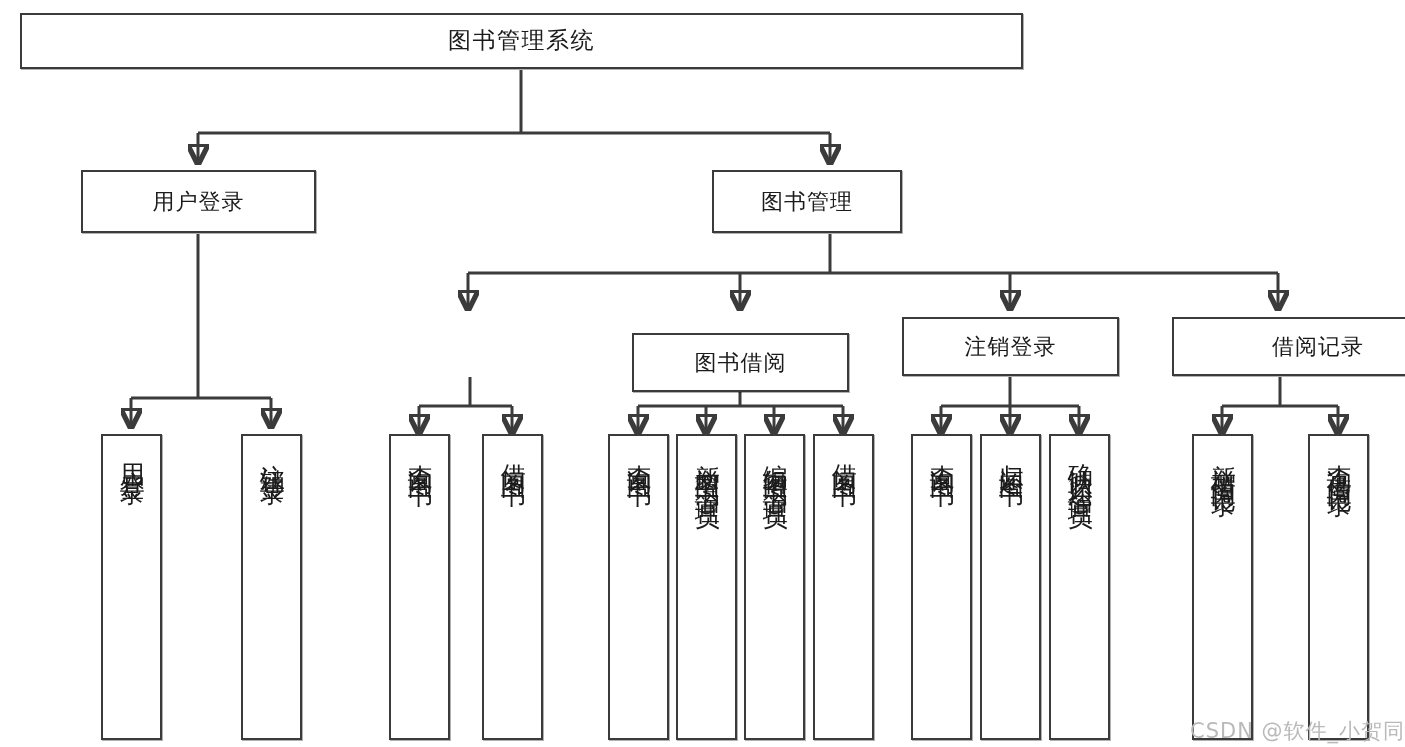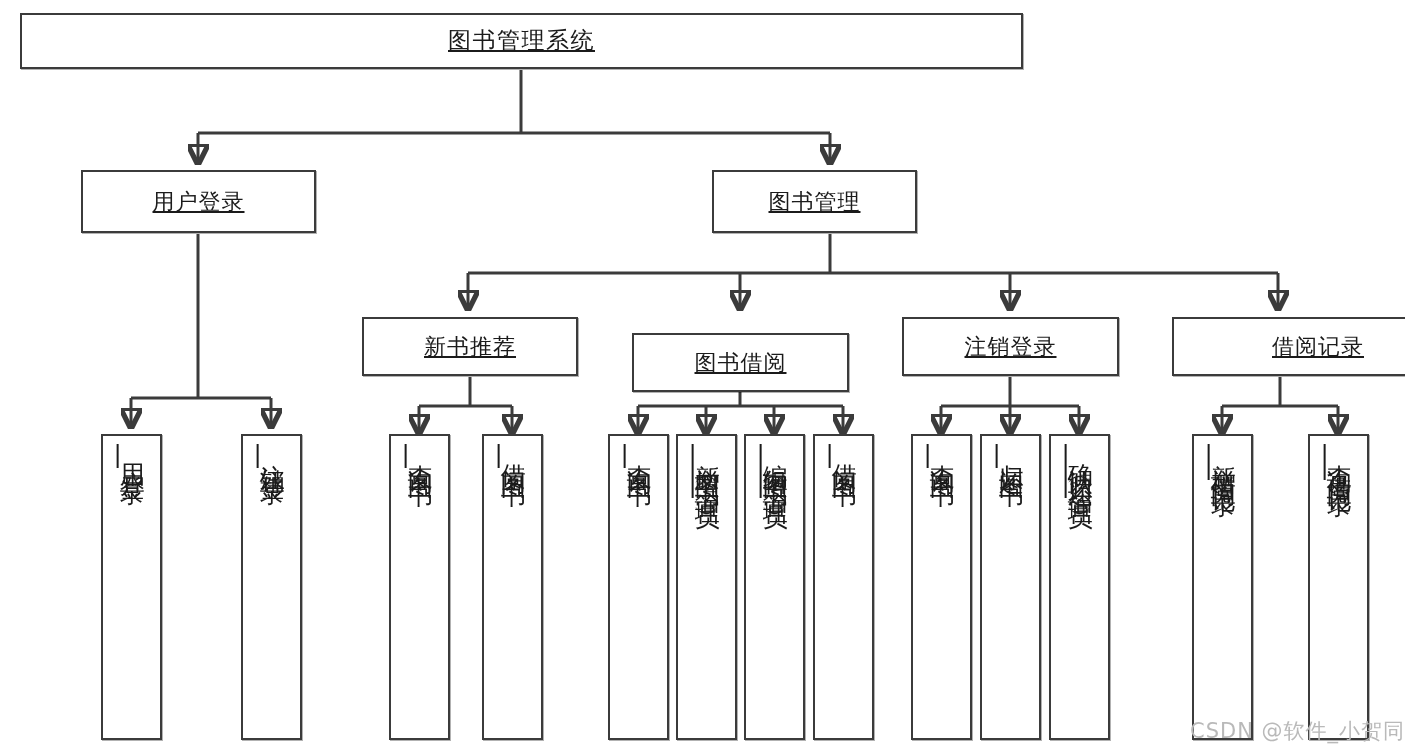--- a/index.html
+++ b/index.html
@@ -16,21 +16,20 @@
     box-sizing:border-box;
     box-shadow:1px 1px 0 rgba(0,0,0,0.30);
     display:flex;align-items:center;justify-content:center;
     color:#1b1b1b;
   }
   .node .lbl{
     display:block;
     text-align:center;
     line-height:1.18;
     white-space:nowrap;
-    text-decoration:underline;
   }
   
   .node.horiz .lbl{font-size:22px;letter-spacing:1px;}
   .node.root .lbl{font-size:23px;letter-spacing:1.5px;}
   
   .node.vert{align-items:flex-start;padding-top:8px;}
   .node.vert .lbl{
     writing-mode:vertical-rl;
     text-orientation:upright;
     font-size:25px;
@@ -105,27 +104,24 @@
     <line x1="1338" y1="406" x2="1338" y2="430" marker-end="url(#arrow)"></line>
   </svg>
 
   <div class="node horiz root" style="left:20px;top:13px;width:1003px;height:56px;">
     <span class="lbl">图书管理系统</span>
   </div>
 
   <div class="node horiz" style="left:81px;top:170px;width:235px;height:63px;">
     <span class="lbl">用户登录</span>
   </div>
-  <div class="node horiz" style="left:712px;top:170px;width:205px;height:63px;">
+  <div class="node horiz" style="left:712px;top:170px;width:190px;height:63px;">
     <span class="lbl">图书管理</span>
   </div>
 
-  <div class="node horiz" style="left:362px;top:317px;width:216px;height:59px;">
-    <span class="lbl">新书推荐</span>
-  </div>
   <div class="node horiz" style="left:632px;top:317px;width:217px;height:59px;margin-top:16px;">
     <span class="lbl">图书借阅</span>
   </div>
   <div class="node horiz" style="left:902px;top:317px;width:217px;height:59px;">
     <span class="lbl">注销登录</span>
   </div>
   <div class="node horiz" style="left:1172px;top:317px;width:257px;height:59px;padding-left:35px;">
     <span class="lbl">借阅记录</span>
   </div>
 

